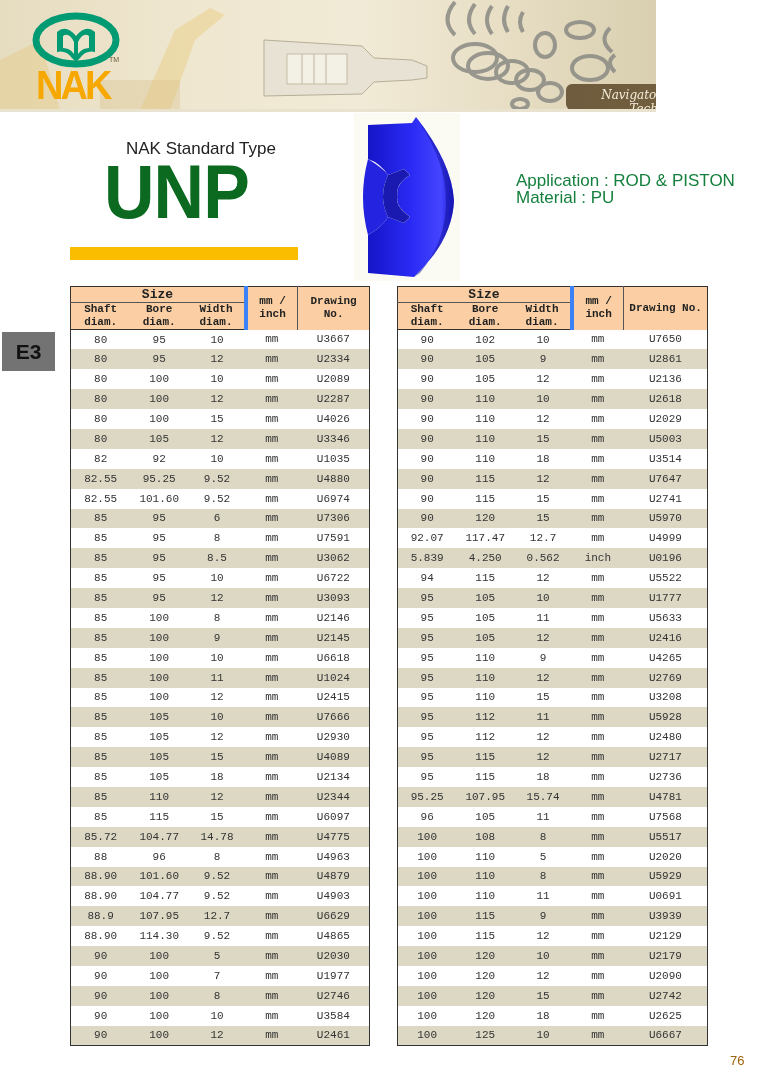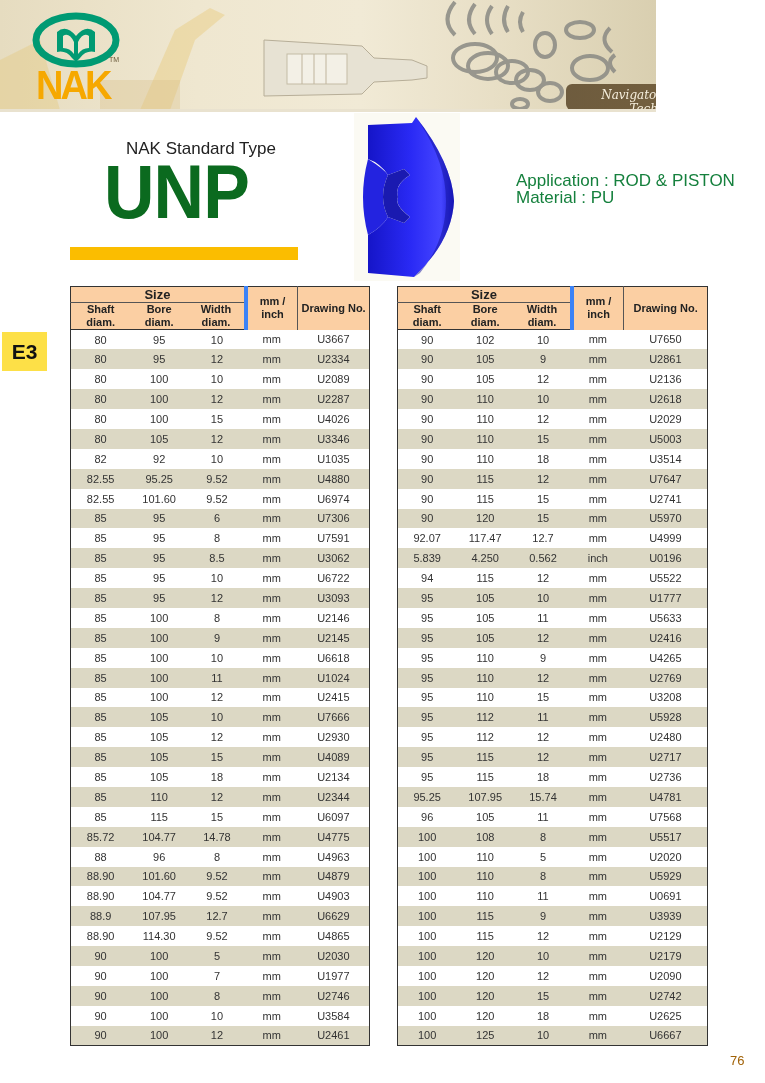--- a/index.html
+++ b/index.html
@@ -37,29 +37,29 @@
     position: absolute; left: 104px; top: 154px; font-size: 76px; font-weight: bold;
     color: #0b6a1f; letter-spacing: -1px; transform: scaleX(0.92); transform-origin: left;
     line-height: 1;
   }
   .yellow-bar { position: absolute; left: 70px; top: 247px; width: 228px; height: 13px; background: #fbbd00; }
   .seal-img { position: absolute; left: 354px; top: 113px; width: 106px; height: 168px; background: #fbfaf3; }
   .app-info { position: absolute; left: 516px; top: 172px; font-size: 17px; line-height: 17px; color: #15803d; }
 
   
   .e3-tab {
-    position: absolute; left: 2px; top: 332px; width: 45px; height: 39px;
-    background: #fde047; font-weight: bold; font-size: 21px; color: #111;
+    position: absolute; left: 2px; top: 332px; width: 53px; height: 39px;
+    background: #737373; font-weight: bold; font-size: 21px; color: #111;
     display: flex; align-items: center; justify-content: center;
   }
 
   
   table.spec {
     position: absolute; top: 286px; border-collapse: collapse;
-    border: 1.5px solid #333; font-family: Liberation Sans, sans-serif;
+    border: 1.5px solid #333; font-family: Liberation Mono, monospace;
   }
   table.spec.left { left: 70px; width: 300px; }
   table.spec.right { left: 397px; width: 311px; }
   table.spec th {
     background: #fbcfa3; color: #222; font-weight: bold; font-size: 11px;
     line-height: 13px; text-align: center; vertical-align: middle;
   }
   table.spec th.size { font-size: 13px; height: 16px; border-bottom: 1px solid #555; }
   table.spec th.sub { height: 17px; }
   table.spec th.mm { border-left: 4px solid #3b82f6; border-right: 1px solid #555; }

